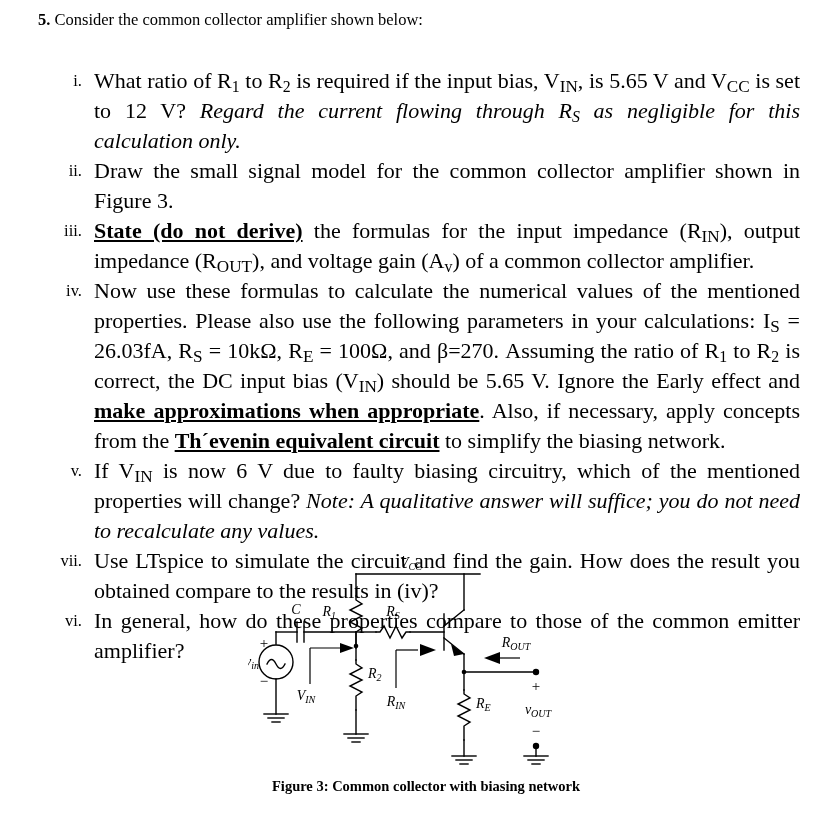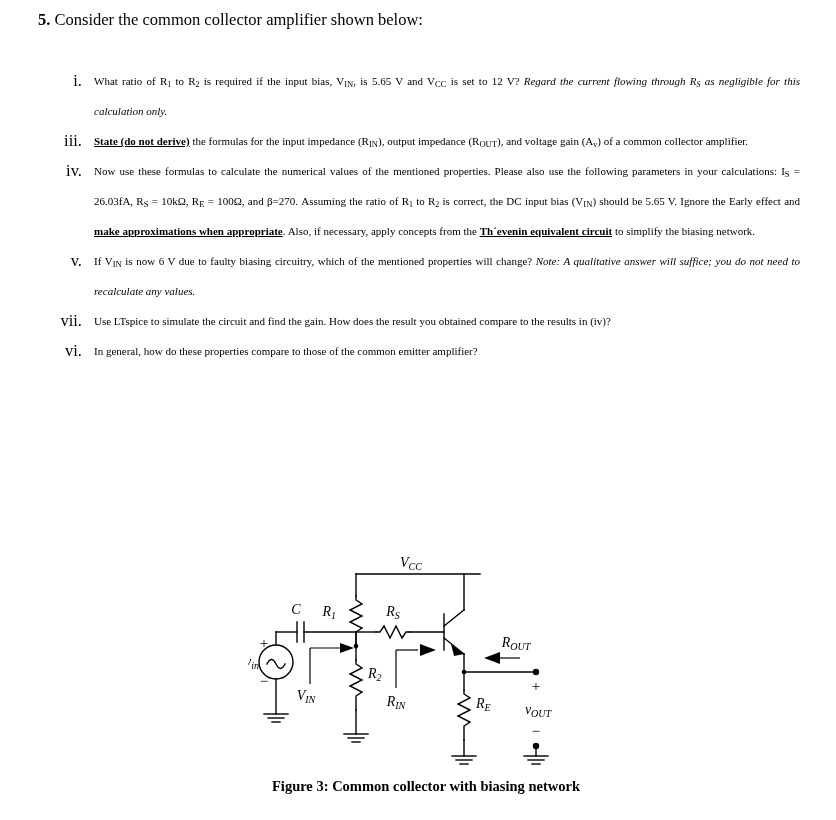--- a/index.html
+++ b/index.html
@@ -52,21 +52,21 @@
     width: 56px;
     flex: 0 0 56px;
     text-align: right;
     padding-right: 12px;
     box-sizing: border-box;
     font-size: 16.5px;
     line-height: 30px;
   }
   .body-text {
     flex: 1 1 auto;
-    font-size: 11px;
+    font-size: 22px;
     line-height: 30px;
     text-align: justify;
     text-justify: inter-word;
   }
 
   .it { font-style: italic; }
   .bd { font-weight: bold; text-decoration: underline; }
 
   sub {
     font-size: 0.72em;
@@ -137,20 +137,24 @@
 
   <div class="q-head">
     <span class="q-num">5.</span>
     <span>Consider the common collector amplifier shown below:</span>
   </div>
 
   <div class="list" id="list-root">
       <div class="item">
         <div class="marker">i.</div>
         <div class="body-text"><span>What ratio of R</span><sub>1</sub><span> to R</span><sub>2</sub><span> is required if the input bias, V</span><span class="smallcap">IN</span><span>, is 5.65 V and V</span><span class="smallcap">CC</span><span> is set to 12 V? </span><span class="it">Regard the current flowing through R</span><sub class="it">S</sub><span class="it"> as negligible for this calculation only.</span></div>
+      </div>
+      <div class="item">
+        <div class="marker">ii.</div>
+        <div class="body-text"><span>Draw the small signal model for the common collector amplifier shown in Figure 3.</span></div>
       </div>
       <div class="item">
         <div class="marker">iii.</div>
         <div class="body-text"><span class="bd">State (do not derive)</span><span> the formulas for the input impedance (R</span><span class="smallcap">IN</span><span>), output impedance (R</span><span class="smallcap">OUT</span><span>), and voltage gain (A</span><sub>v</sub><span>) of a common collector amplifier.</span></div>
       </div>
       <div class="item">
         <div class="marker">iv.</div>
         <div class="body-text"><span>Now use these formulas to calculate the numerical values of the mentioned properties. Please also use the following parameters in your calculations: I</span><span class="smallcap">S</span><span> = 26.03fA, R</span><span class="smallcap">S</span><span> = 10kΩ, R</span><span class="smallcap">E</span><span> = 100Ω, and β=270. Assuming the ratio of R</span><sub>1</sub><span> to R</span><sub>2</sub><span> is correct, the DC input bias (V</span><span class="smallcap">IN</span><span>) should be 5.65 V. Ignore the Early effect and </span><span class="bd">make approximations when appropriate</span><span>. Also, if necessary, apply concepts from the </span><span class="bd">Th´evenin equivalent circuit</span><span> to simplify the biasing network.</span></div>
       </div>
       <div class="item">

